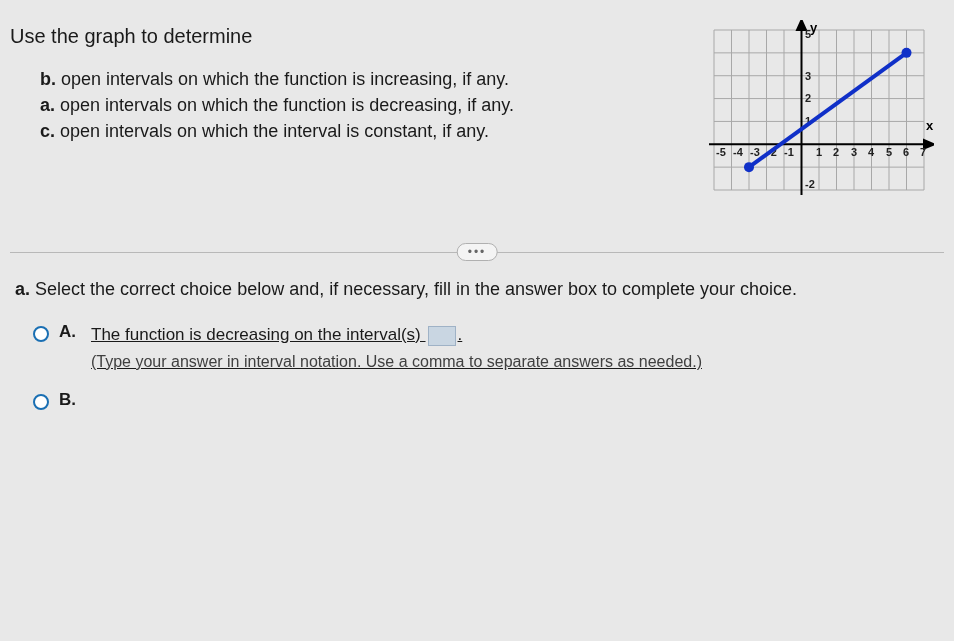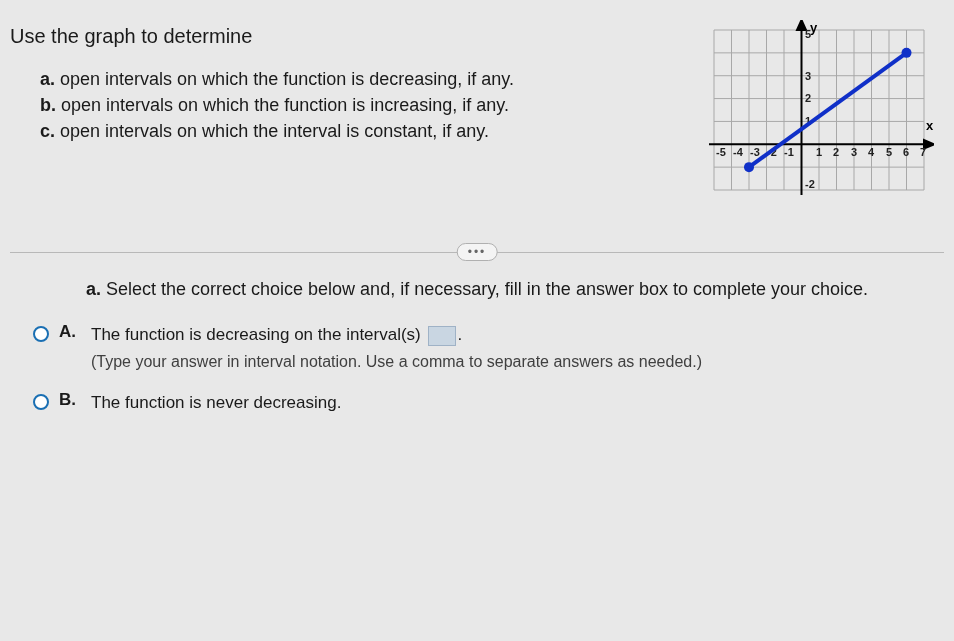--- a/index.html
+++ b/index.html
@@ -70,21 +70,20 @@
       line-height: 16px;
       letter-spacing: 2px;
     }
     .question-section {
       padding: 0 5px;
     }
     .q-stem {
       font-size: 18px;
       color: #1a1a1a;
       margin-bottom: 22px;
-      text-align: center;
     }
     .choice-row {
       display: flex;
       align-items: flex-start;
       gap: 10px;
       margin-bottom: 16px;
       padding-left: 18px;
     }
     .radio {
       width: 16px; height: 16px;
@@ -97,20 +96,21 @@
     .choice-letter {
       font-weight: bold;
       font-size: 17px;
       color: #1a1a1a;
       min-width: 22px;
     }
     .choice-body {
       font-size: 17px;
       color: #1a1a1a;
       line-height: 1.5;
+      text-decoration: underline;
     }
     .answer-box {
       display: inline-block;
       width: 28px;
       height: 20px;
       background: #c9d6e2;
       border: 1px solid #9fb2c6;
       vertical-align: middle;
       margin: 0 2px;
     }
@@ -123,26 +123,26 @@
 </head>
 <body>
 
 <div class="page">
 
   <div class="top-section">
     <div class="text-col">
       <div class="prompt-title">Use the graph to determine</div>
       <div class="sub-list">
         <div class="sub-item">
+          <span class="letter">b.</span>
+          <span>open intervals on which the function is increasing, if any.</span>
+        </div>
+        <div class="sub-item">
           <span class="letter">a.</span>
           <span>open intervals on which the function is decreasing, if any.</span>
-        </div>
-        <div class="sub-item">
-          <span class="letter">b.</span>
-          <span>open intervals on which the function is increasing, if any.</span>
         </div>
         <div class="sub-item">
           <span class="letter">c.</span>
           <span>open intervals on which the interval is constant, if any.</span>
         </div>
       </div>
     </div>
 
     <div class="graph-col">
       <svg class="graph-svg" width="230" height="190" viewBox="0 0 230 190">
@@ -226,19 +226,16 @@
       <div class="choice-letter">A.</div>
       <div class="choice-body">
         <span>The function is decreasing on the interval(s) </span><span class="answer-box"></span><span>.</span>
         <div class="hint">(Type your answer in interval notation. Use a comma to separate answers as needed.)</div>
       </div>
     </div>
 
     <div class="choice-row">
       <div class="radio"></div>
       <div class="choice-letter">B.</div>
-      <div class="choice-body">
-        <span>The function is never decreasing.</span>
-      </div>
     </div>
   </div>
 
 </div>
 
 </body></html>

